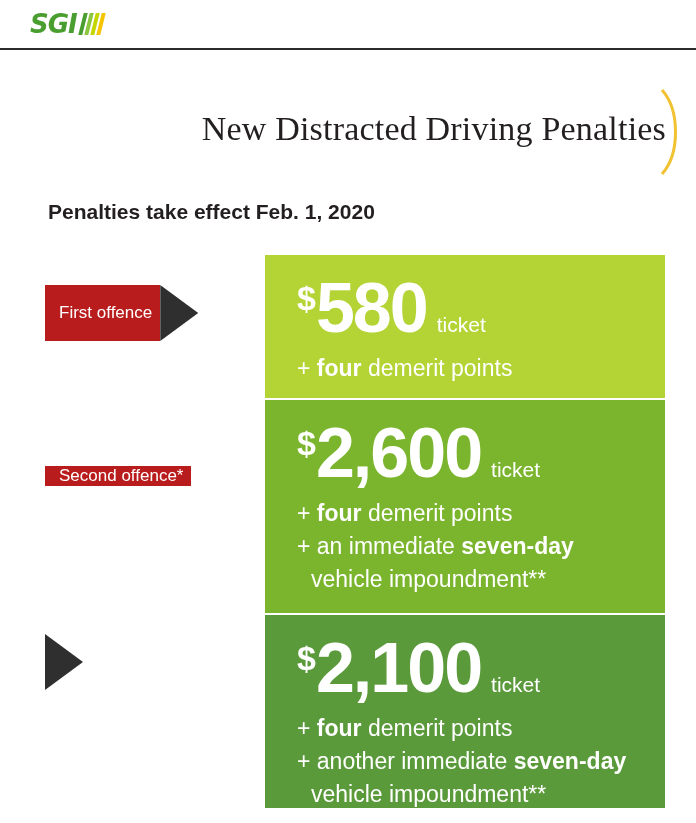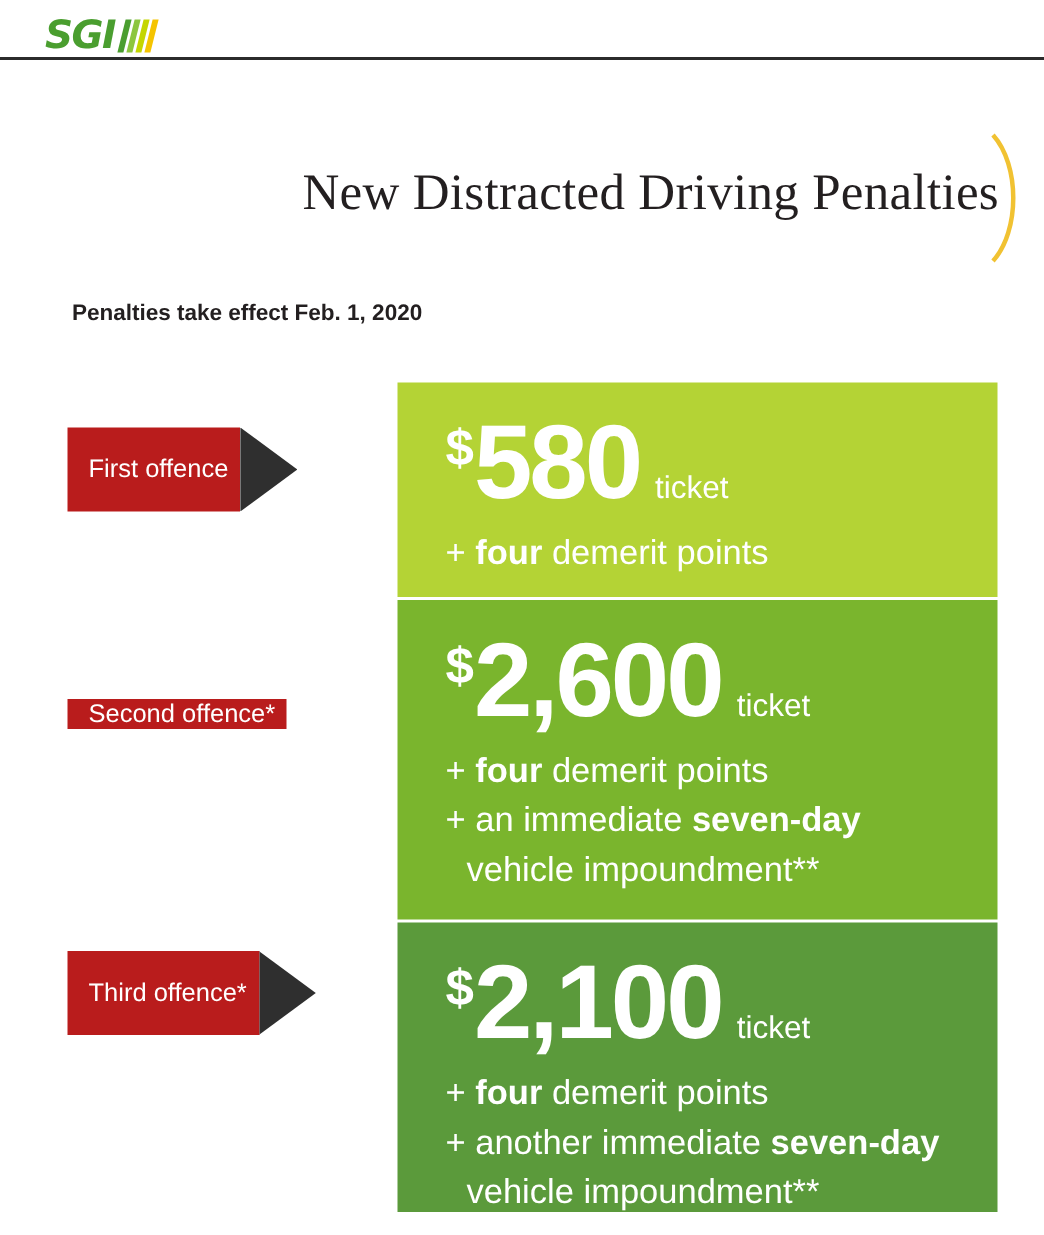--- a/index.html
+++ b/index.html
@@ -14,21 +14,21 @@
     overflow: hidden;
     position: relative;
   }
 
   
   .header {
     position: absolute;
     top: 0;
     left: 0;
     width: 696px;
-    height: 40px;
+    height: 50px;
     border-bottom: 2px solid #2b2b2b;
     box-sizing: border-box;
   }
   .logo {
     position: absolute;
     left: 30px;
     top: 10px;
     display: flex;
     align-items: center;
     height: 28px;
@@ -87,21 +87,21 @@
     height: 88px;
     overflow: hidden;
   }
   .title-swoosh svg { display: block; }
 
   
   .subtitle {
     position: absolute;
     top: 200px;
     left: 48px;
-    font-size: 15px;
+    font-size: 21px;
     font-weight: bold;
     color: #231f20;
   }
 
   
   .panel {
     position: absolute;
     left: 265px;
     width: 400px;
     box-sizing: border-box;
@@ -242,15 +242,14 @@
     <span>+ </span><b>four</b><span> demerit points</span>
   </div>
   <div class="bullet">
     <span>+ another immediate </span><b>seven-day</b><span></span>
   </div>
   <div class="bullet indent">
     <span>vehicle impoundment**</span>
   </div>
 </div>
 <div class="arrow arrow-3">
-  <div class="arrow-body">Third offence*</div>
   <div class="arrow-head"></div>
 </div>
 
 </body></html>

